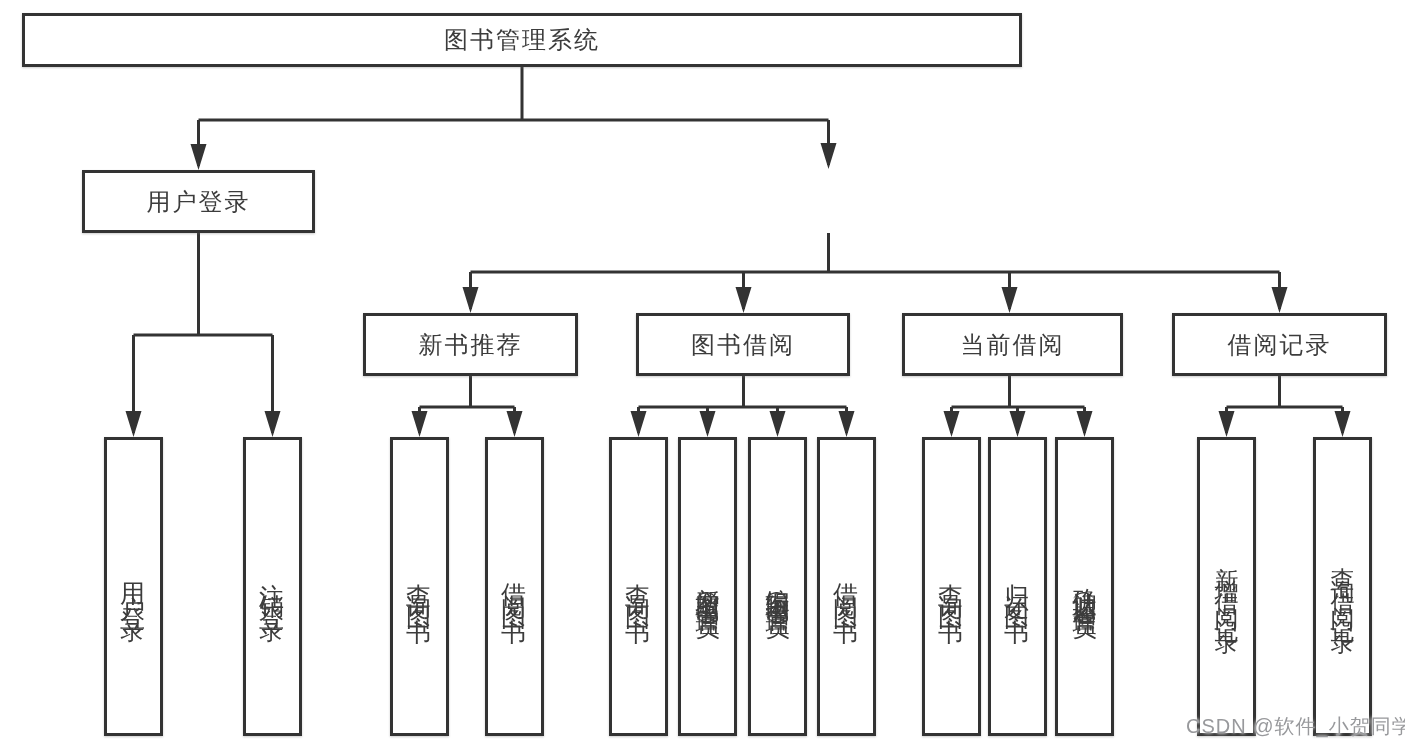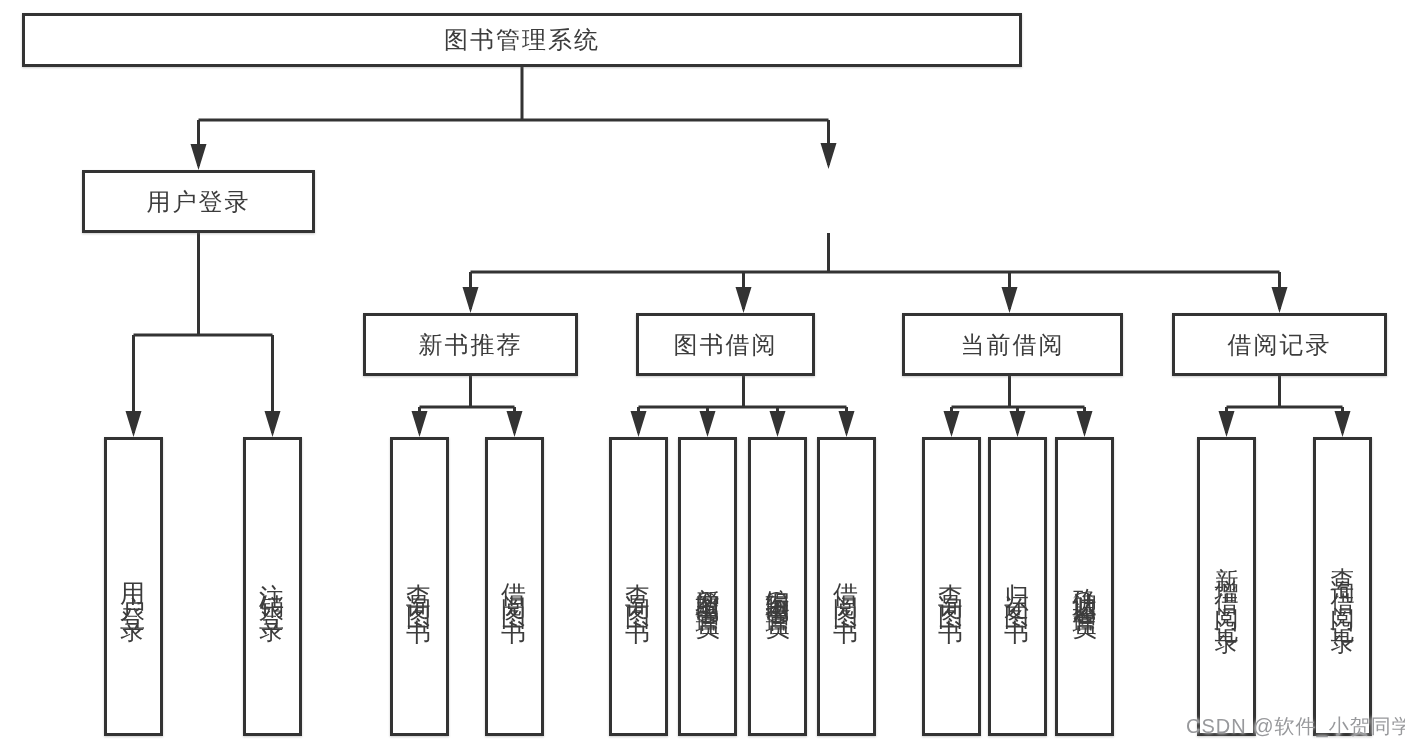--- a/index.html
+++ b/index.html
@@ -102,21 +102,21 @@
     <span class="label">图书管理系统</span>
   </div>
 
   <div class="node" style="left:82px;top:170px;width:233px;height:63px;">
     <span class="label">用户登录</span>
   </div>
 
   <div class="node" style="left:363px;top:313px;width:215px;height:63px;">
     <span class="label">新书推荐</span>
   </div>
-  <div class="node" style="left:636px;top:313px;width:179px;height:63px;">
+  <div class="node" style="left:636px;top:313px;width:214px;height:63px;">
     <span class="label">图书借阅</span>
   </div>
   <div class="node" style="left:902px;top:313px;width:221px;height:63px;">
     <span class="label">当前借阅</span>
   </div>
   <div class="node" style="left:1172px;top:313px;width:215px;height:63px;">
     <span class="label">借阅记录</span>
   </div>
 
   <div class="node v" style="left:104px;top:437px;width:59px;height:299px;">

